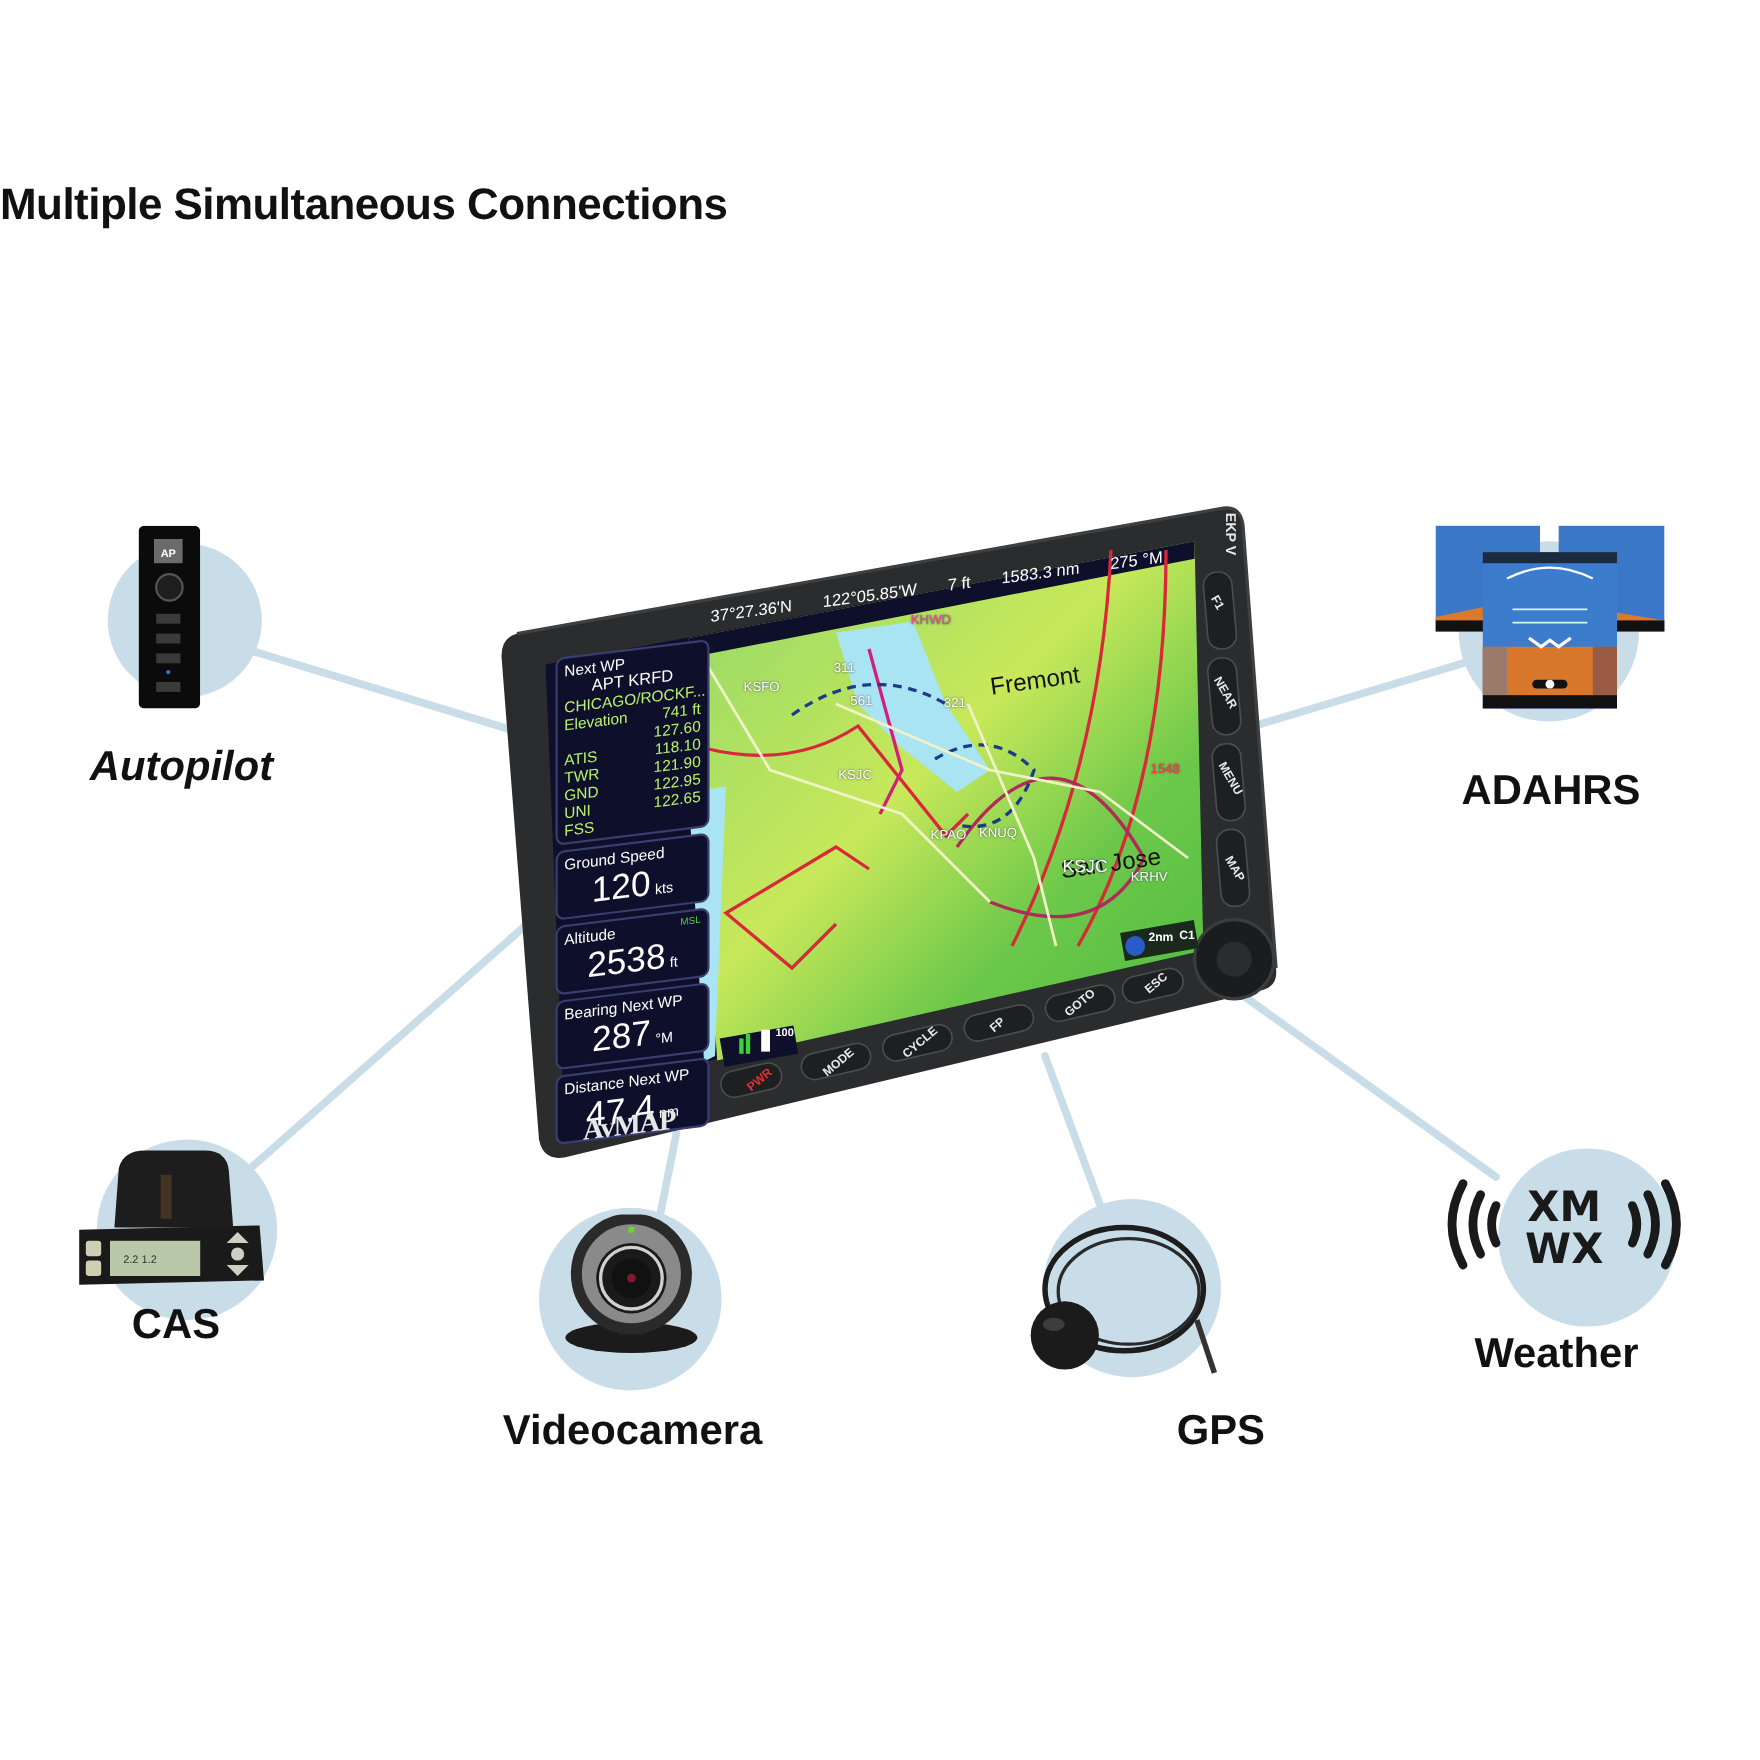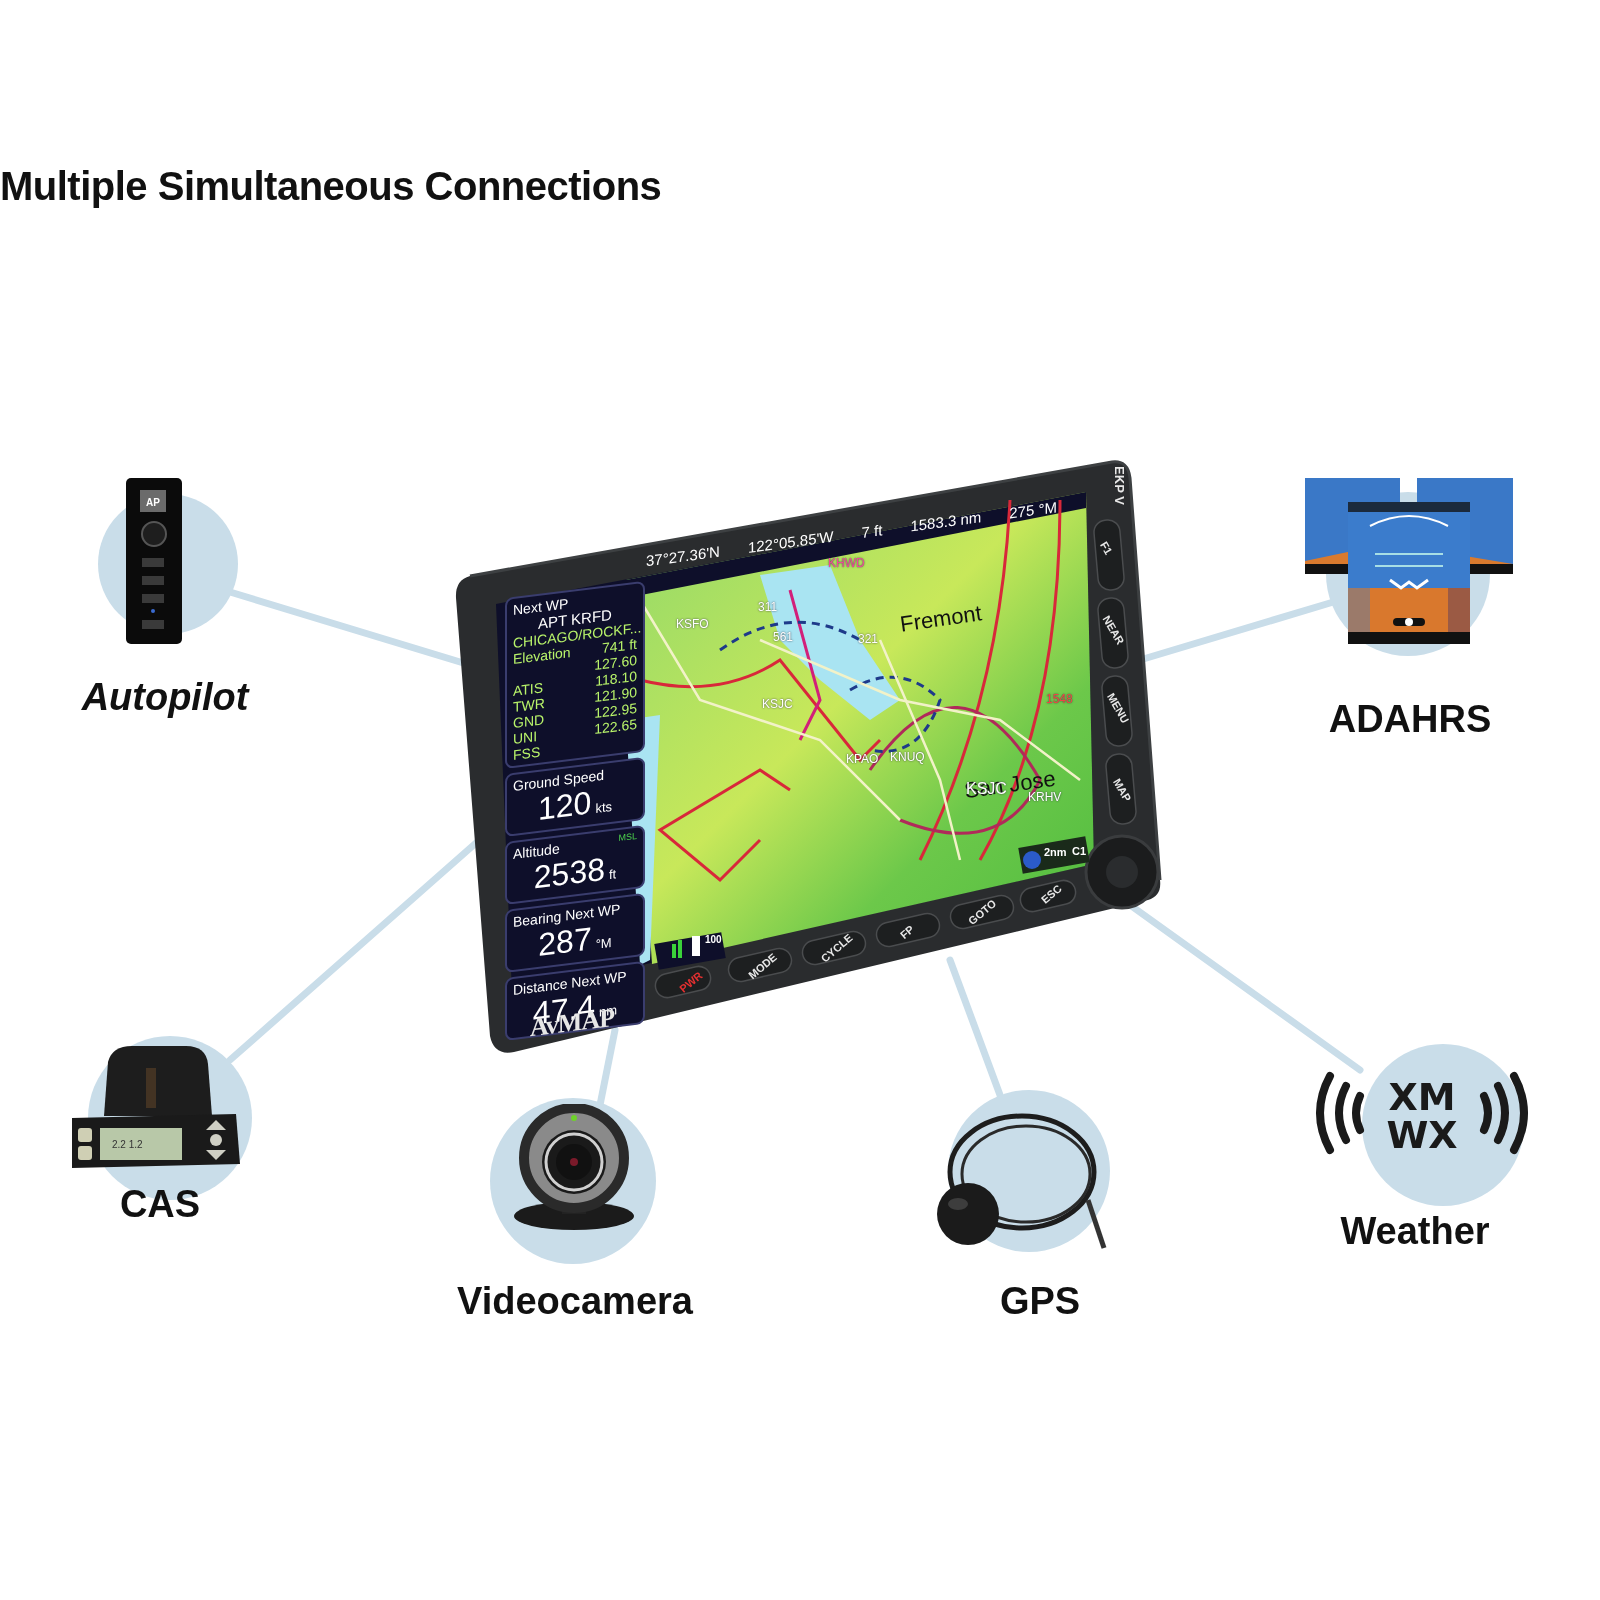--- a/index.html
+++ b/index.html
@@ -121,21 +121,21 @@
 
 <div class="node">
   <div class="bubble" style="left:948px;top:1090px;width:162px;height:162px;"></div>
   <svg style="position:absolute;left:910px;top:1110px;" width="210" height="140">
     <ellipse cx="112" cy="62" rx="72" ry="56" fill="none" stroke="#1d1d1d" stroke-width="5"></ellipse>
     <ellipse cx="116" cy="64" rx="64" ry="48" fill="none" stroke="#2a2a2a" stroke-width="3"></ellipse>
     <line x1="178" y1="90" x2="194" y2="138" stroke="#333" stroke-width="5"></line>
     <circle cx="58" cy="104" r="31" fill="#1b1b1b"></circle>
     <ellipse cx="48" cy="94" rx="10" ry="6" fill="#555" opacity="0.6"></ellipse>
   </svg>
-  <div class="label" style="left:930px;top:1280px;width:220px;">GPS</div>
+  <div class="label" style="left:930px;top:1280px;width:220px;text-align:right;">GPS</div>
 </div>
 
 <div class="node">
   <div class="bubble" style="left:1362px;top:1044px;width:162px;height:162px;"></div>
   <svg style="position:absolute;left:1312px;top:1058px;" width="220" height="110">
     <g stroke="#1a1a1a" stroke-width="8" fill="none" stroke-linecap="round">
       <path d="M18 18 Q-2 55 18 92"></path>
       <path d="M34 28 Q20 55 34 82"></path>
       <path d="M48 38 Q40 55 48 72"></path>
       <path d="M202 18 Q222 55 202 92"></path>

